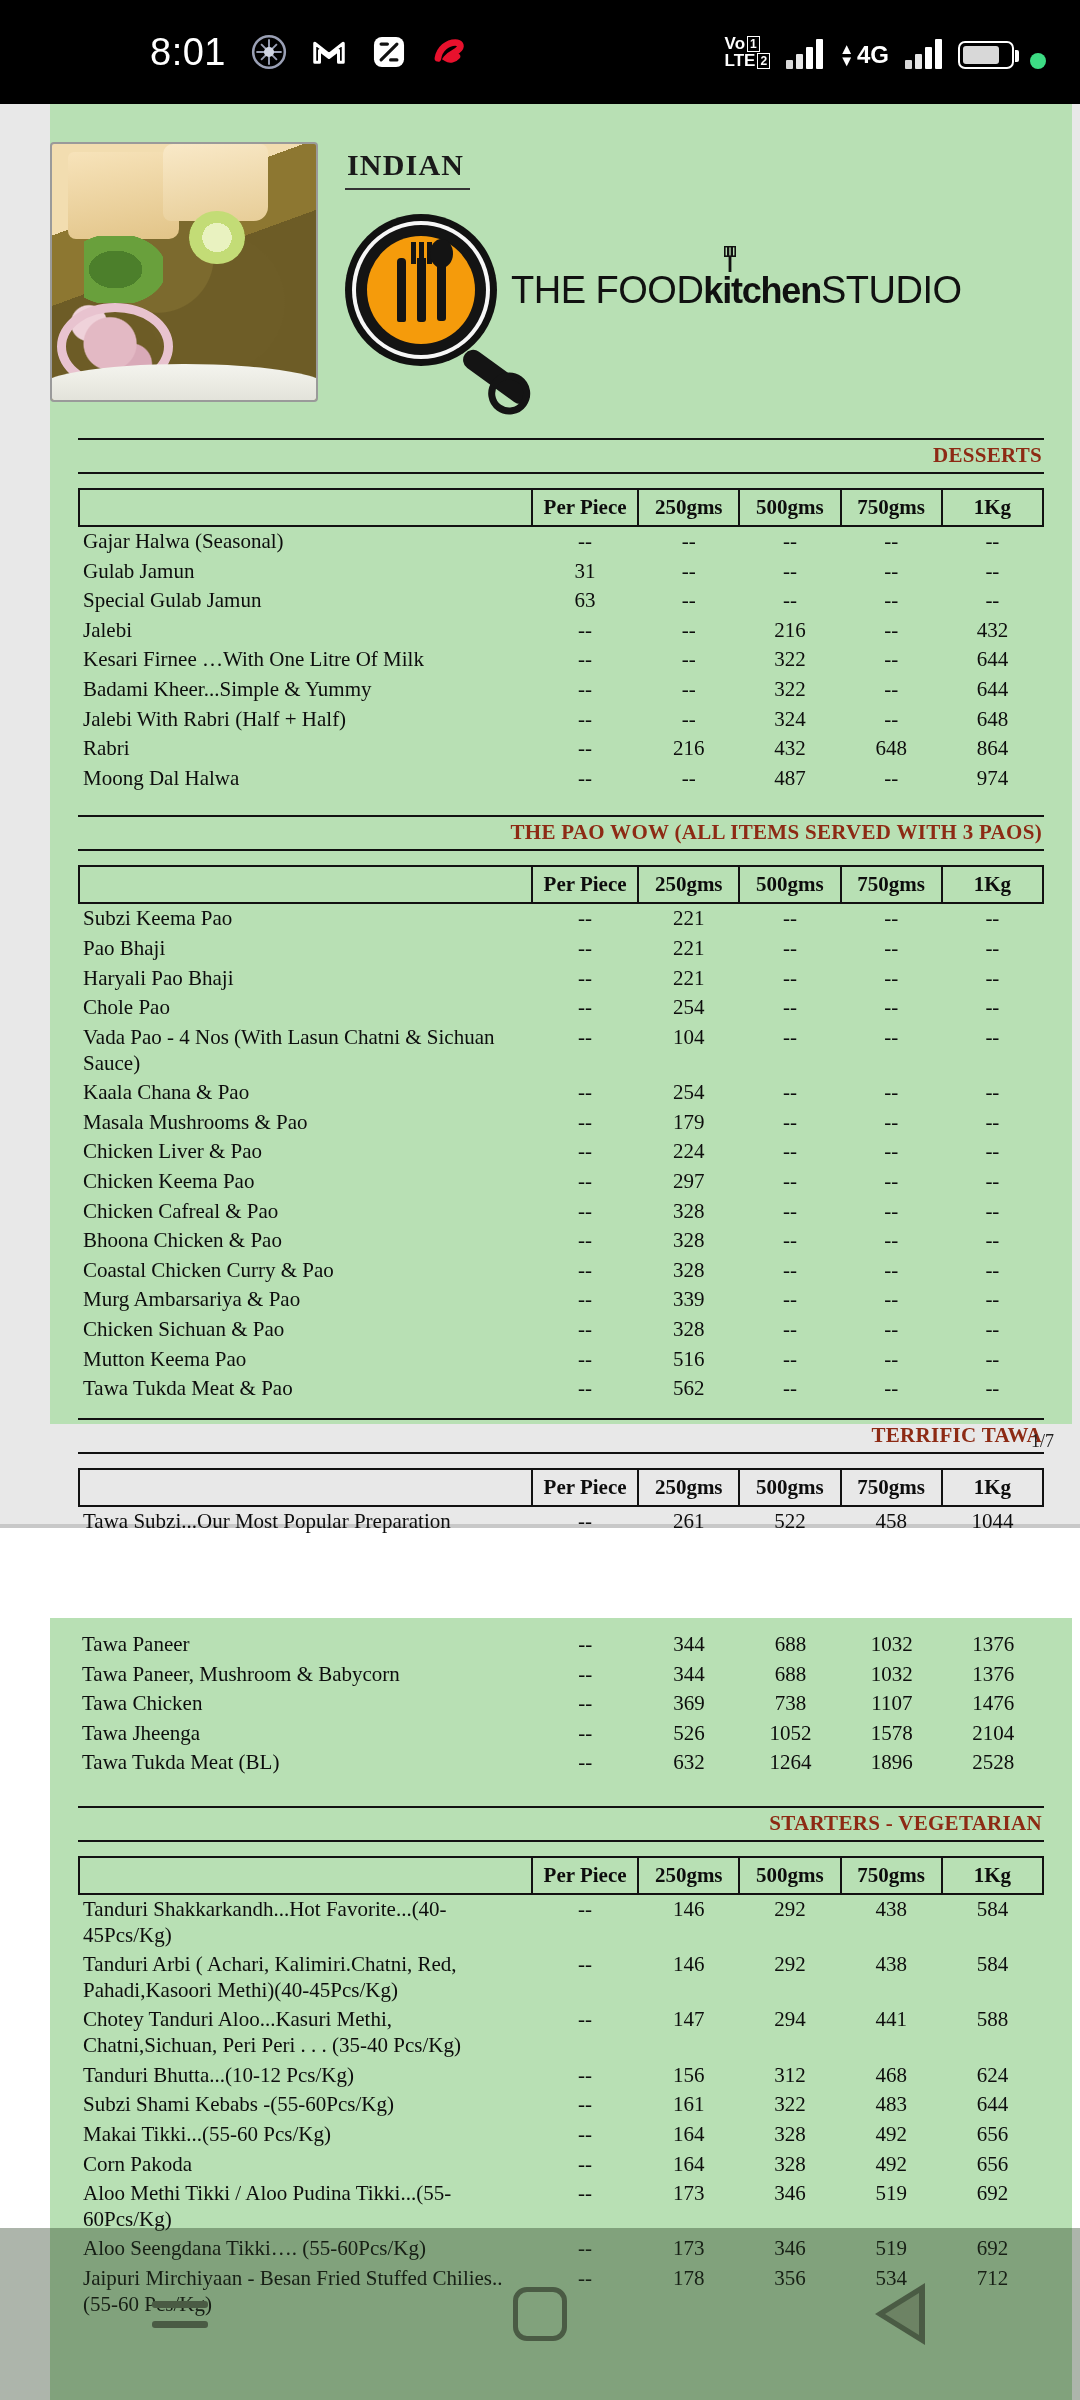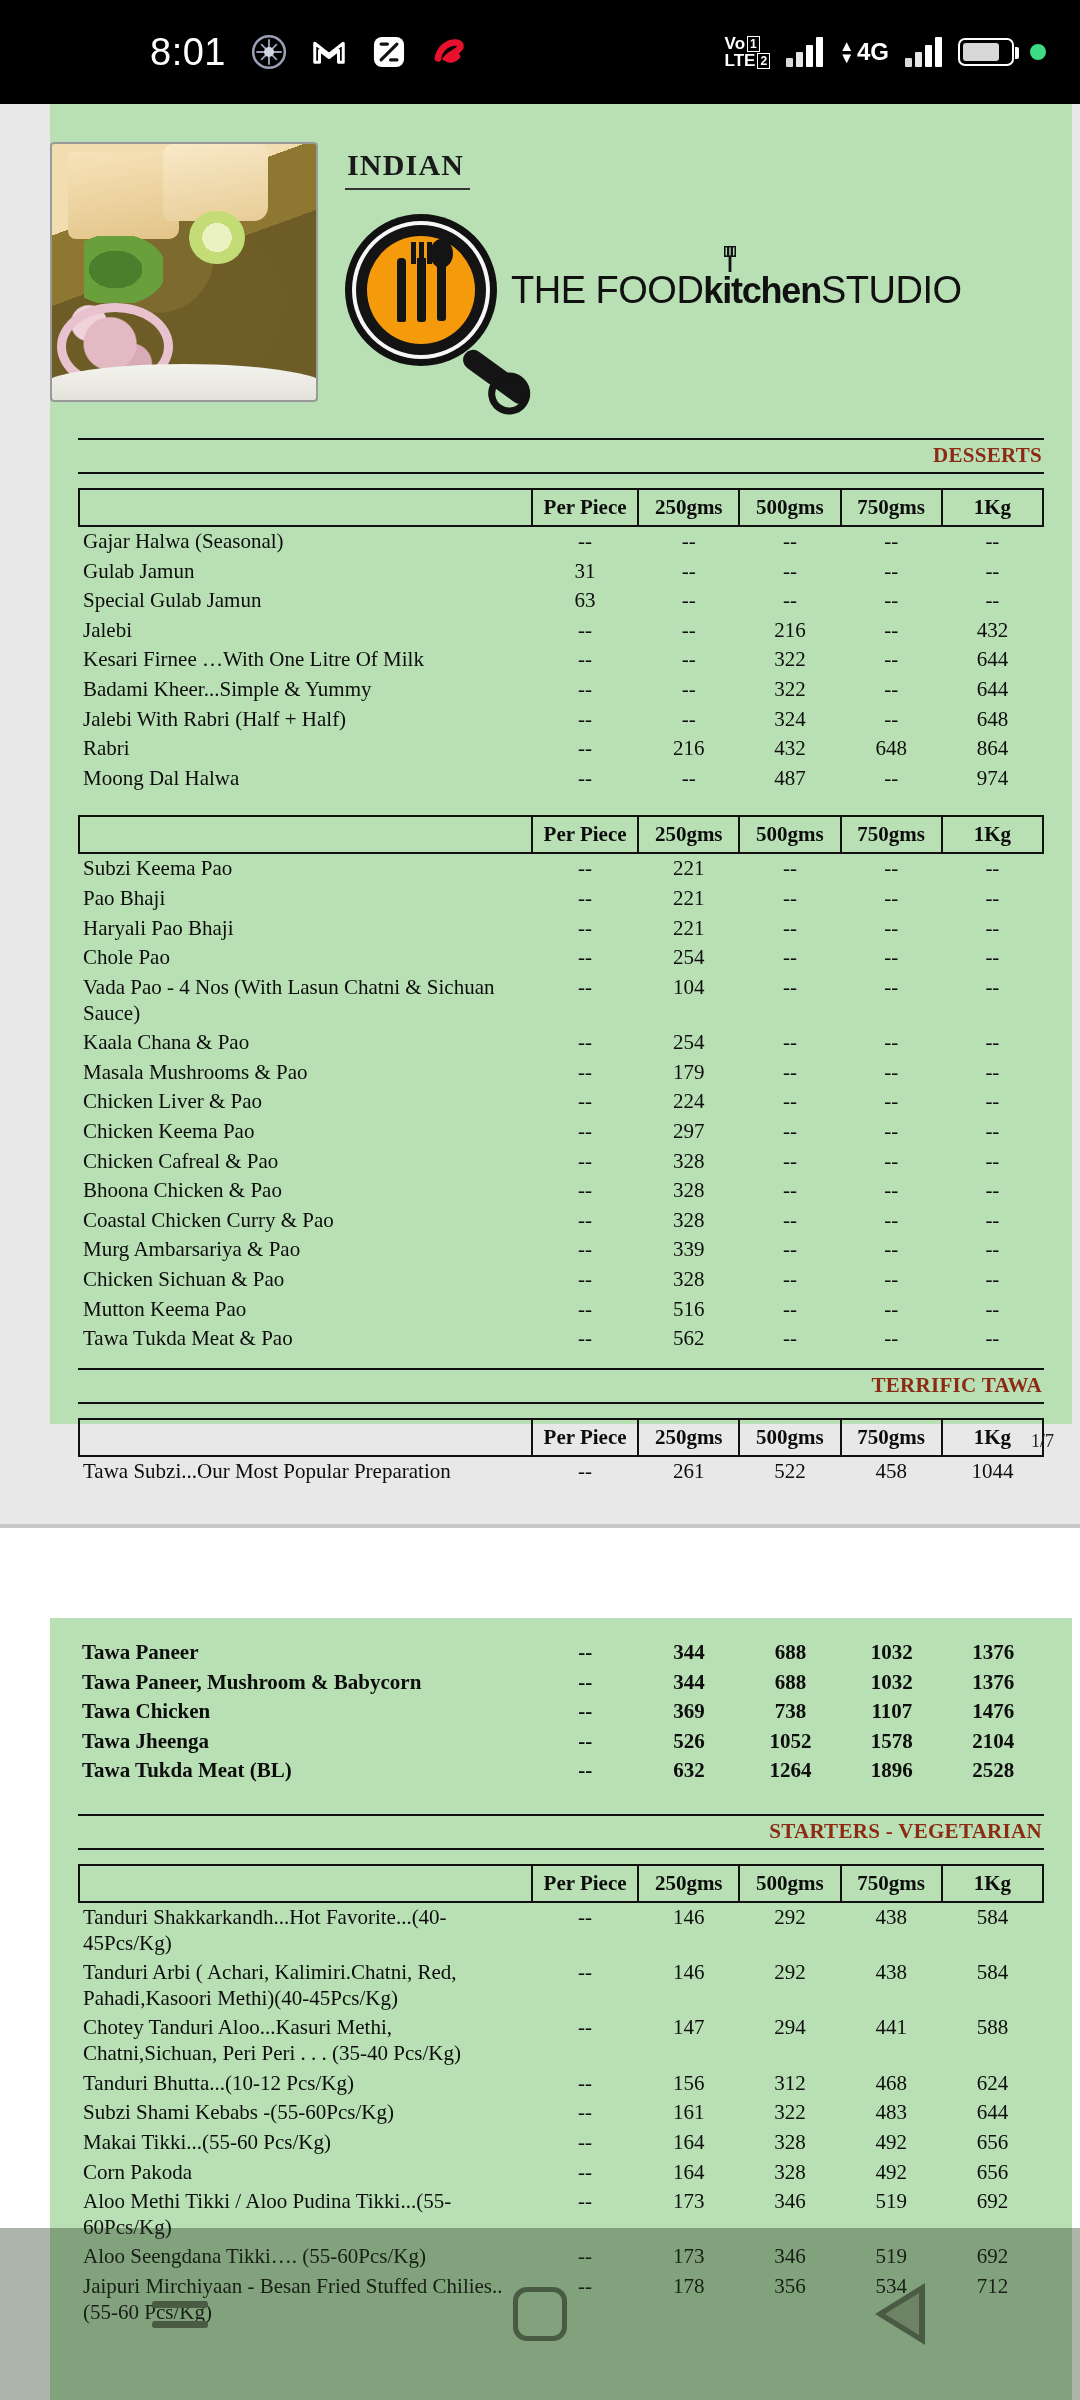--- a/index.html
+++ b/index.html
@@ -17,21 +17,21 @@
     background: #000000; color: #ffffff;
     display: flex; align-items: center; justify-content: space-between;
     padding: 0 34px 0 0;
     font-family: "Liberation Sans", sans-serif;
   }
   .sb-left { display:flex; align-items:center; gap:24px; padding-left:150px; }
   .sb-clock { font-size: 38px; font-weight: 400; letter-spacing: 0.5px; color:#fff; }
   .sb-icons { display:flex; align-items:center; gap:22px; }
   .ic { width: 38px; height: 38px; display:block; }
 
-  .sb-right { display:flex; align-items:center; gap:16px; }
+  .sb-right { display:flex; align-items:flex-end; gap:16px; }
   .volte { display:flex; flex-direction:column; align-items:flex-start; line-height:1.0;
            font-size:17px; font-weight:700; font-family:"Liberation Sans",sans-serif; }
   .volte .r { display:flex; align-items:center; gap:2px; }
   .boxnum { display:inline-block; border:1.6px solid #fff; font-size:12px; line-height:1;
             padding:1px 2px; font-weight:700; }
   .bars { display:flex; align-items:flex-end; gap:3px; height:30px; }
   .bars i { display:block; width:7px; background:#fff; border-radius:1px; }
   .bars i:nth-child(1){height:9px;opacity:.85}
   .bars i:nth-child(2){height:15px;opacity:.9}
   .bars i:nth-child(3){height:22px}
@@ -361,20 +361,21 @@
                   <td class="num">--</td>
                   <td class="num">487</td>
                   <td class="num">--</td>
                   <td class="num">974</td>
                 </tr>
               </tbody>
           </table>
         </div>
 
         <div class="section" style="margin-top:22px;">
+          <div class="sec-title">THE PAO WOW (ALL ITEMS SERVED WITH 3 PAOS)</div>
           <table class="menu">
             <colgroup>
                 <col class="c-name">
                 <col class="c-pp">
                 <col class="c-250">
                 <col class="c-500">
                 <col class="c-750">
                 <col class="c-1k">
               </colgroup>
             <thead>
@@ -559,21 +560,21 @@
     </div>
 
     <div class="page-sep"></div>
     <div class="page-gap"></div>
 
     <div class="page page2" style="background:#ffffff;">
       <div class="sheet" style="top:30px; bottom:0;"></div>
 
       <div style="position:absolute; left:50px; right:8px; top:34px;">
         <div class="section">
-          <table class="menu" style="margin-top:16px;font-weight:bold;">
+          <table class="menu" style="margin-top:8px;">
             <colgroup>
                 <col class="c-name">
                 <col class="c-pp">
                 <col class="c-250">
                 <col class="c-500">
                 <col class="c-750">
                 <col class="c-1k">
               </colgroup>
             <tbody>
                 <tr>

